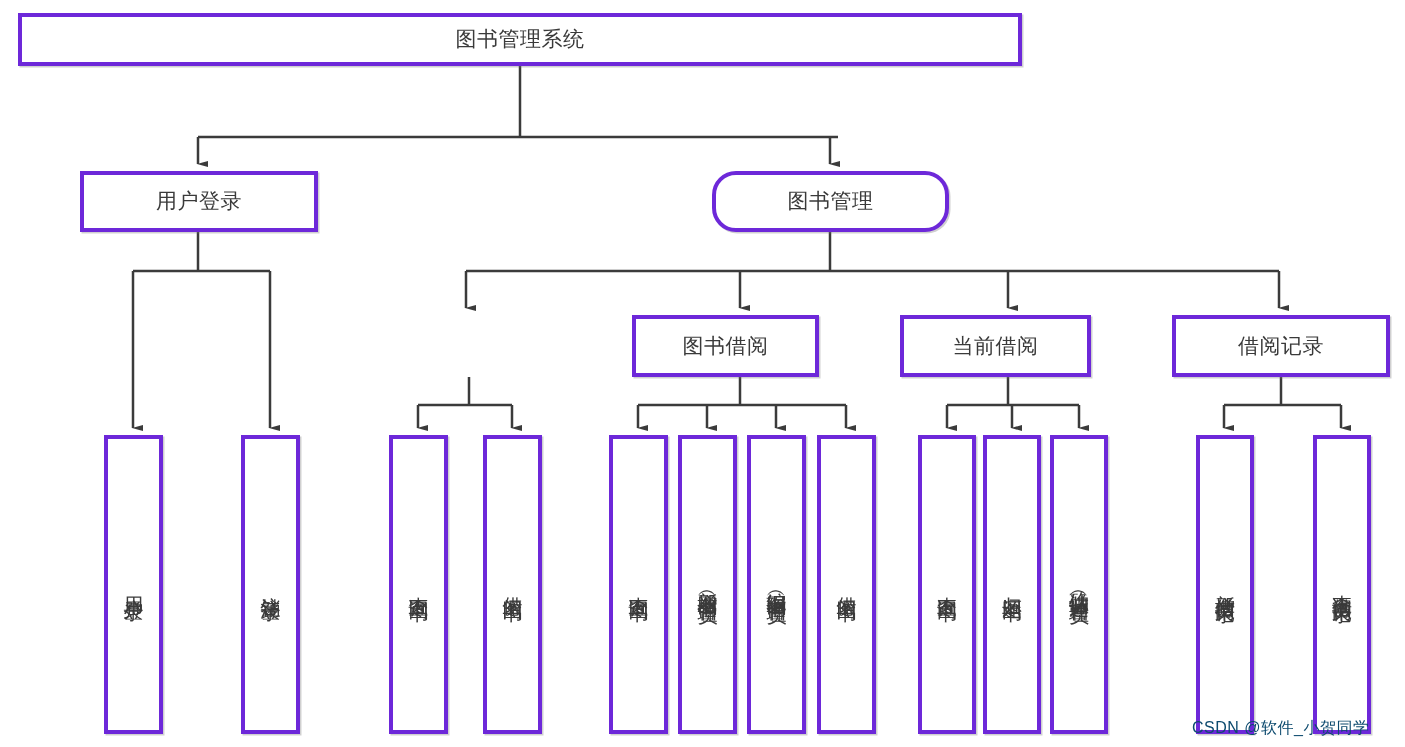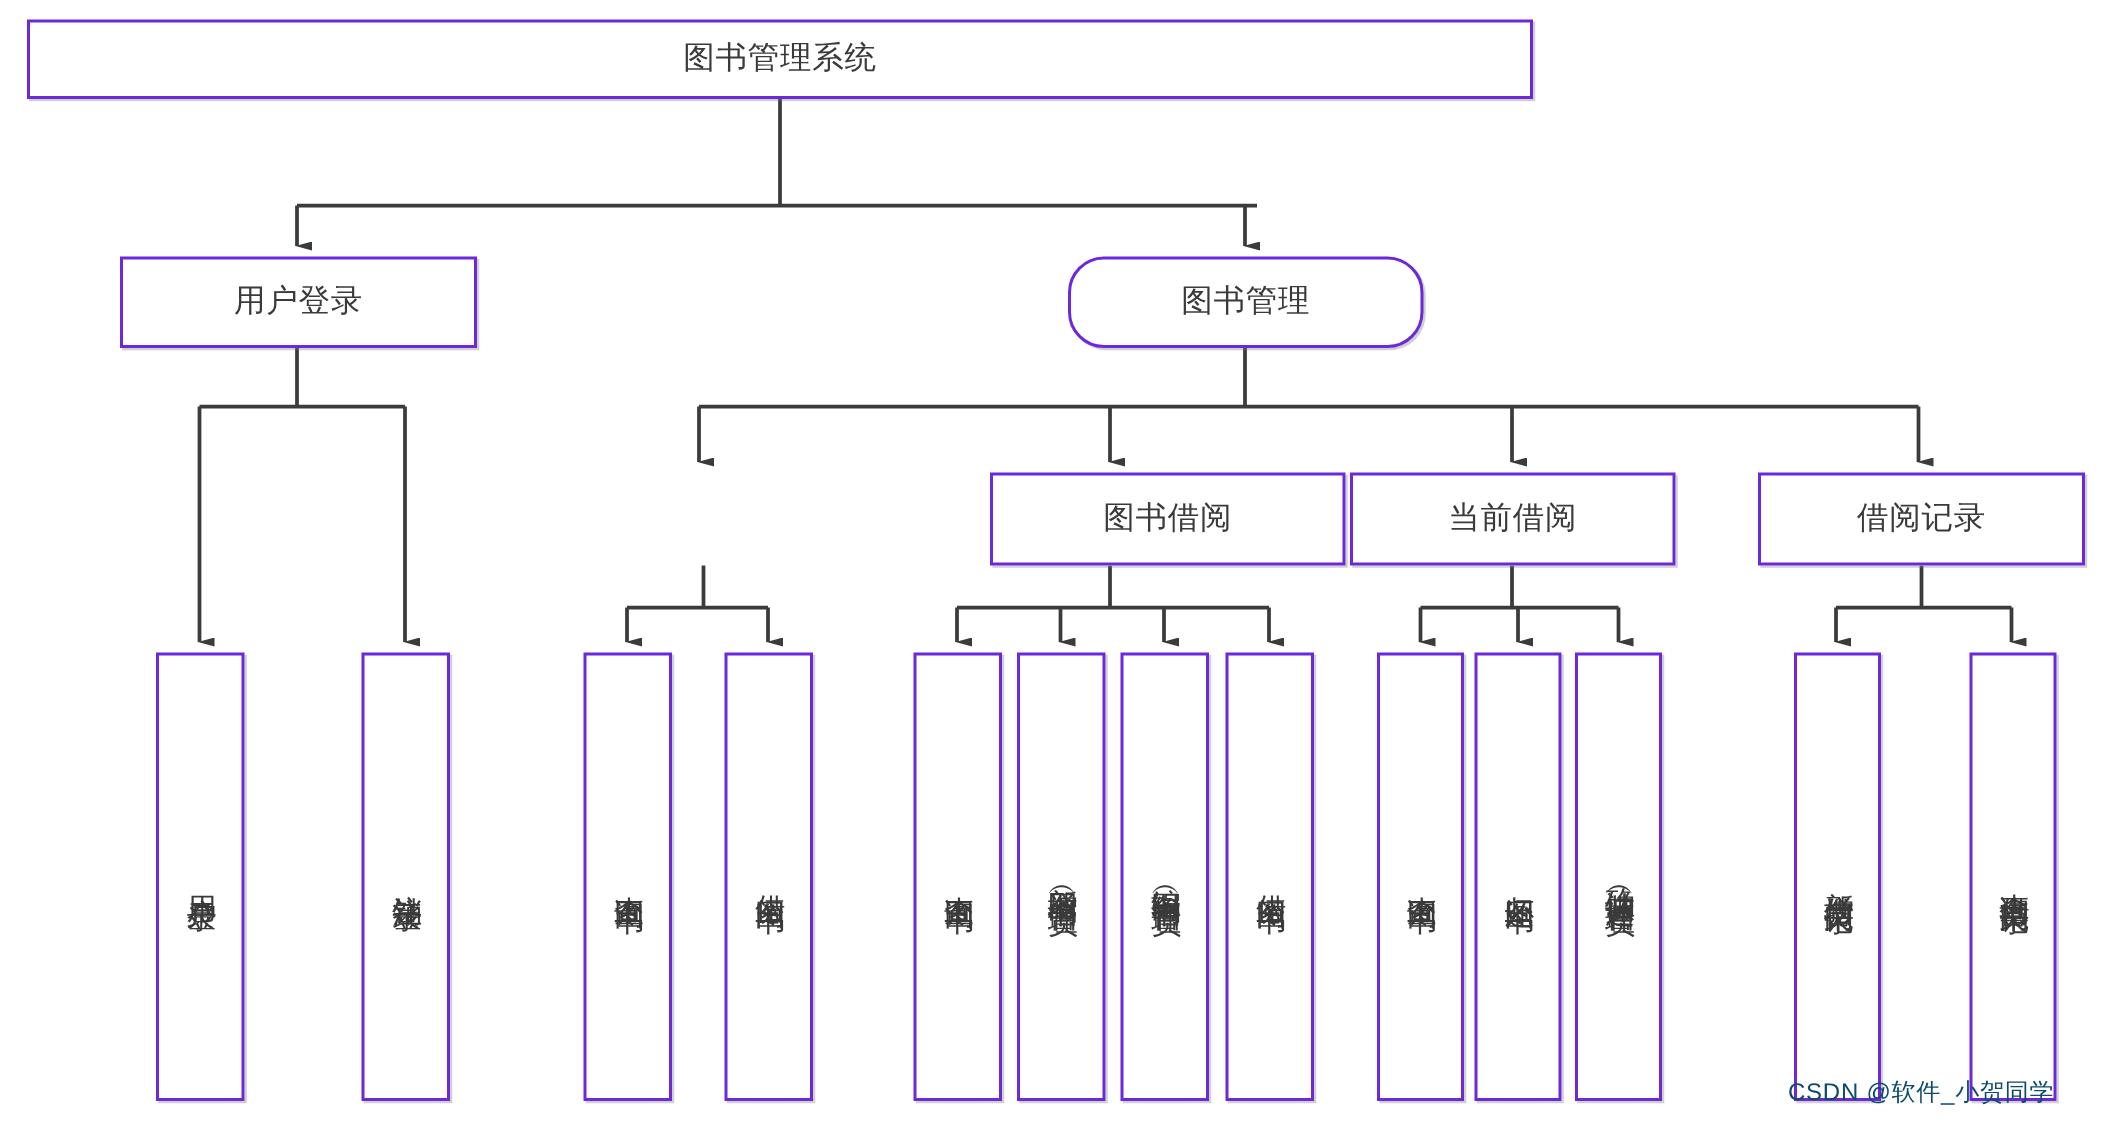--- a/index.html
+++ b/index.html
@@ -21,21 +21,21 @@
     position: absolute;
     left: 0;
     top: 0;
     width: 1405px;
     height: 747px;
     pointer-events: none;
   }
   .node {
     position: absolute;
     box-sizing: border-box;
-    border: 2px solid #6d28d9;
+    border: 4px solid #6d28d9;
     background: #ffffff;
     display: flex;
     align-items: center;
     justify-content: center;
     color: #3a3a3a;
     box-shadow: 1.5px 1.5px 0 rgba(120,120,120,0.35);
   }
   .node .label {
     font-size: 21px;
     line-height: 1.15;
@@ -123,24 +123,24 @@
     <span class="label">图书管理系统</span>
   </div>
 
   <div class="node" style="left:80px; top:171px; width:238px; height:61px;">
     <span class="label">用户登录</span>
   </div>
   <div class="node" style="left:712px; top:171px; width:237px; height:61px;border-radius:24px;">
     <span class="label">图书管理</span>
   </div>
 
-  <div class="node" style="left:660px; top:315px; width:237px; height:62px;">
+  <div class="node" style="left:632px; top:315px; width:187px; height:62px;">
     <span class="label">图书借阅</span>
   </div>
-  <div class="node" style="left:900px; top:315px; width:217px; height:62px;">
+  <div class="node" style="left:900px; top:315px; width:191px; height:62px;">
     <span class="label">当前借阅</span>
   </div>
   <div class="node" style="left:1172px; top:315px; width:218px; height:62px;">
     <span class="label">借阅记录</span>
   </div>
 
   <div class="node leaf" style="left:104px; top:435px; width:59px; height:299px;">
     <span class="label">用户登录</span>
   </div>
   <div class="node leaf" style="left:241px; top:435px; width:59px; height:299px;">

